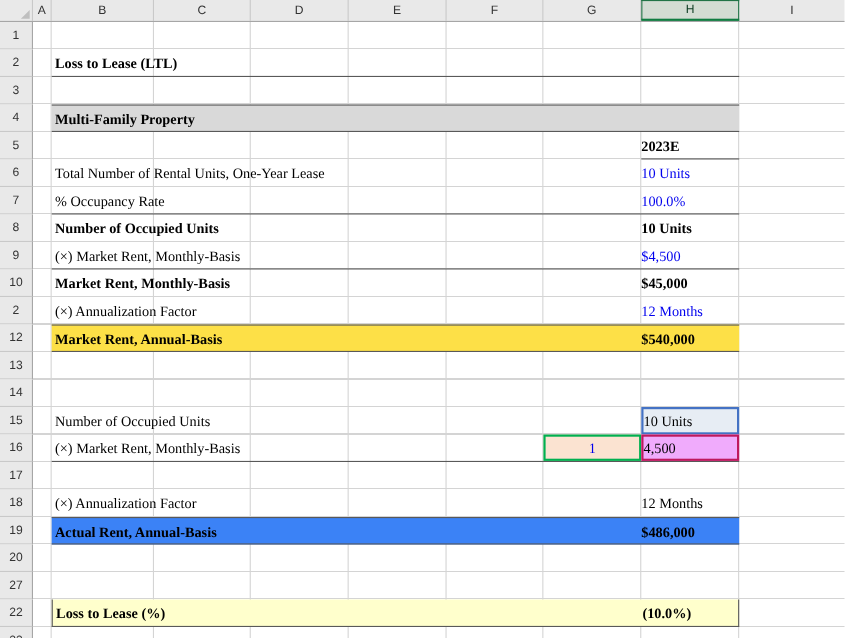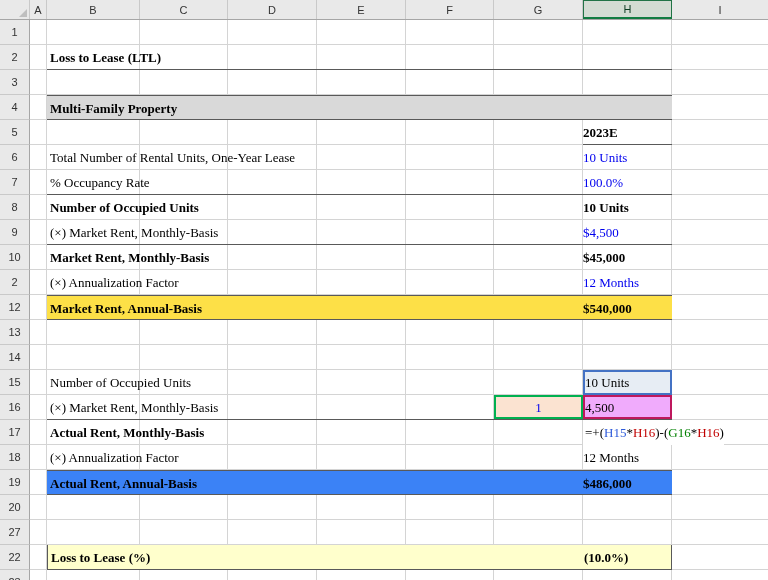--- a/index.html
+++ b/index.html
@@ -161,26 +161,20 @@
     <div class="lbl">Number of Occupied Units</div>
     <div class="vh cell-h15">10 Units</div>
   </div>
 
   <div class="row bb" style="top:395px">
     <div class="lbl">(×) Market Rent, Monthly-Basis</div>
     <div class="vg cell-g16">1</div>
     <div class="vh cell-h16">4,500</div>
   </div>
 
-  <div class="row" style="top:420px">
-    <div class="lbl bold">Actual Rent, Monthly-Basis</div>
-    <div class="fcell">
-      <span>=+(</span><span class="f-blue">H15</span><span>*</span><span class="f-red">H16</span><span>)-(</span><span class="f-green">G16</span><span>*</span><span class="f-red">H16</span><span>)</span>
-    </div>
-  </div>
 
   <div class="row" style="top:445px">
     <div class="lbl">(×) Annualization Factor</div>
     <div class="vh">12 Months</div>
   </div>
 
   <div class="row bg-blue bt bb" style="top:470px">
     <div class="lbl bold">Actual Rent, Annual-Basis</div>
     <div class="vh bold">$486,000</div>
   </div>

